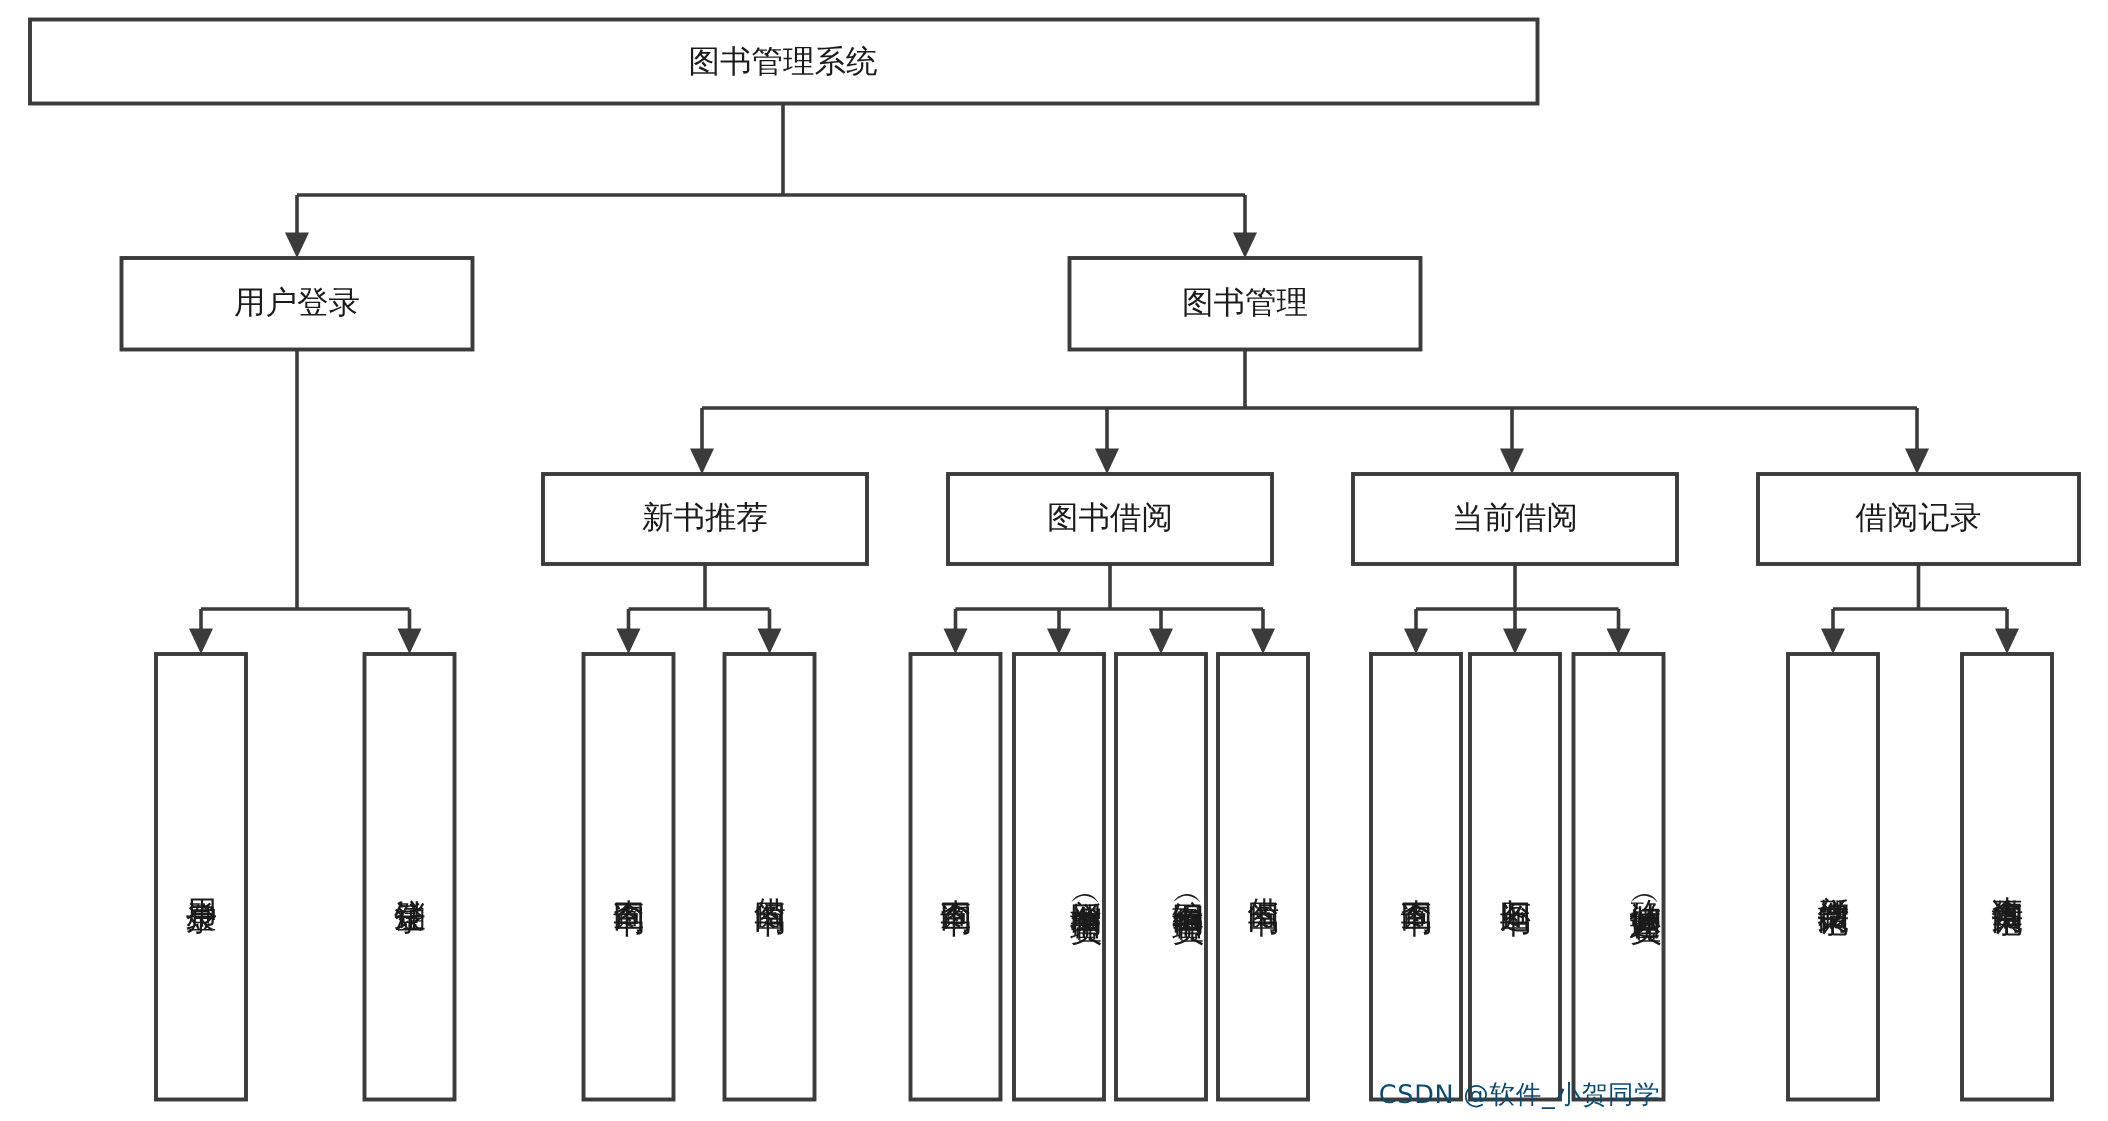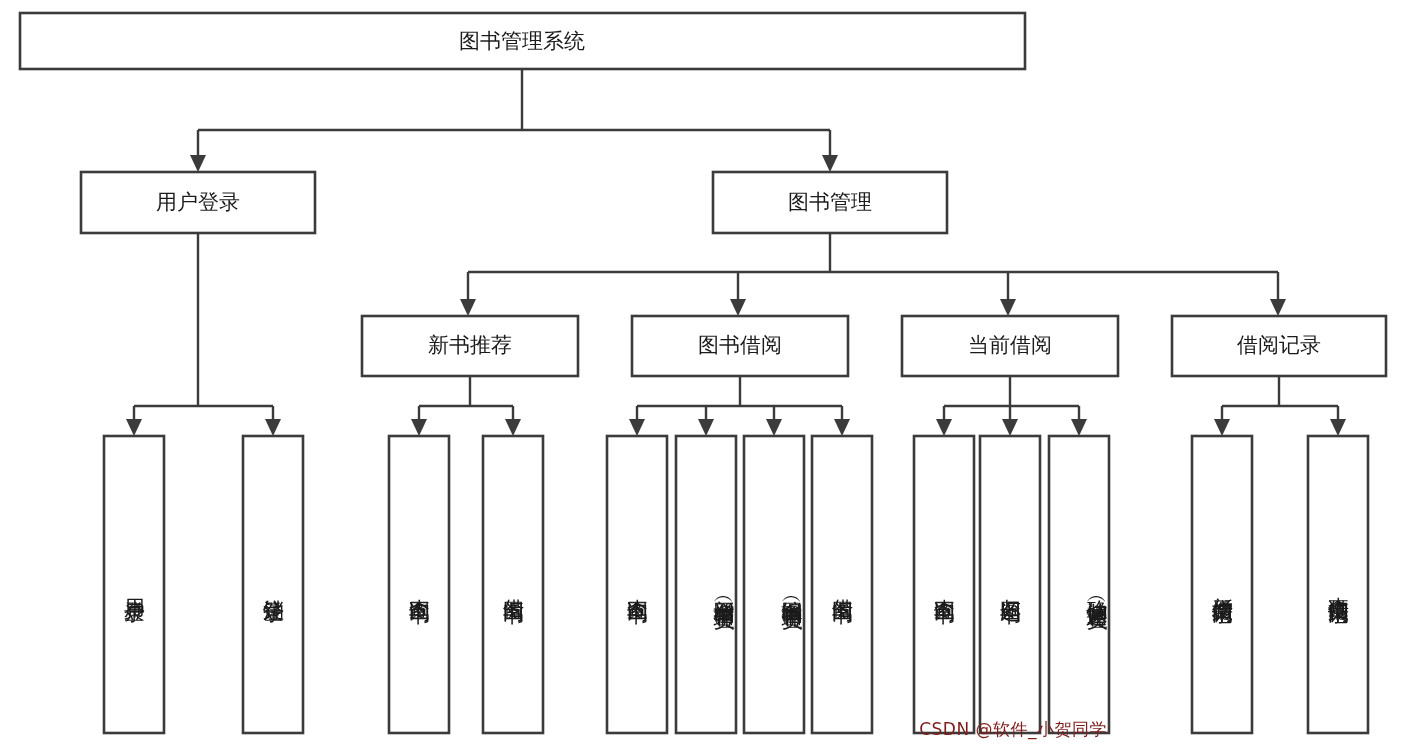--- a/index.html
+++ b/index.html
@@ -62,21 +62,21 @@
     align-items: center;
     justify-content: center;
     pointer-events: none;
   }
   .watermark {
     position: absolute;
     right: 8px;
     bottom: 6px;
     font-family: "DejaVu Sans", "Liberation Sans", sans-serif;
     font-size: 17px;
-    color: #7f1d1d;
+    color: #0c4a6e;
     white-space: nowrap;
     letter-spacing: 0.5px;
   }
 </style>
 </head>
 <body>
 
 <div id="diagram-root">
 
   <svg id="tree-svg" viewBox="0 0 1405 747" xmlns="http://www.w3.org/2000/svg">

